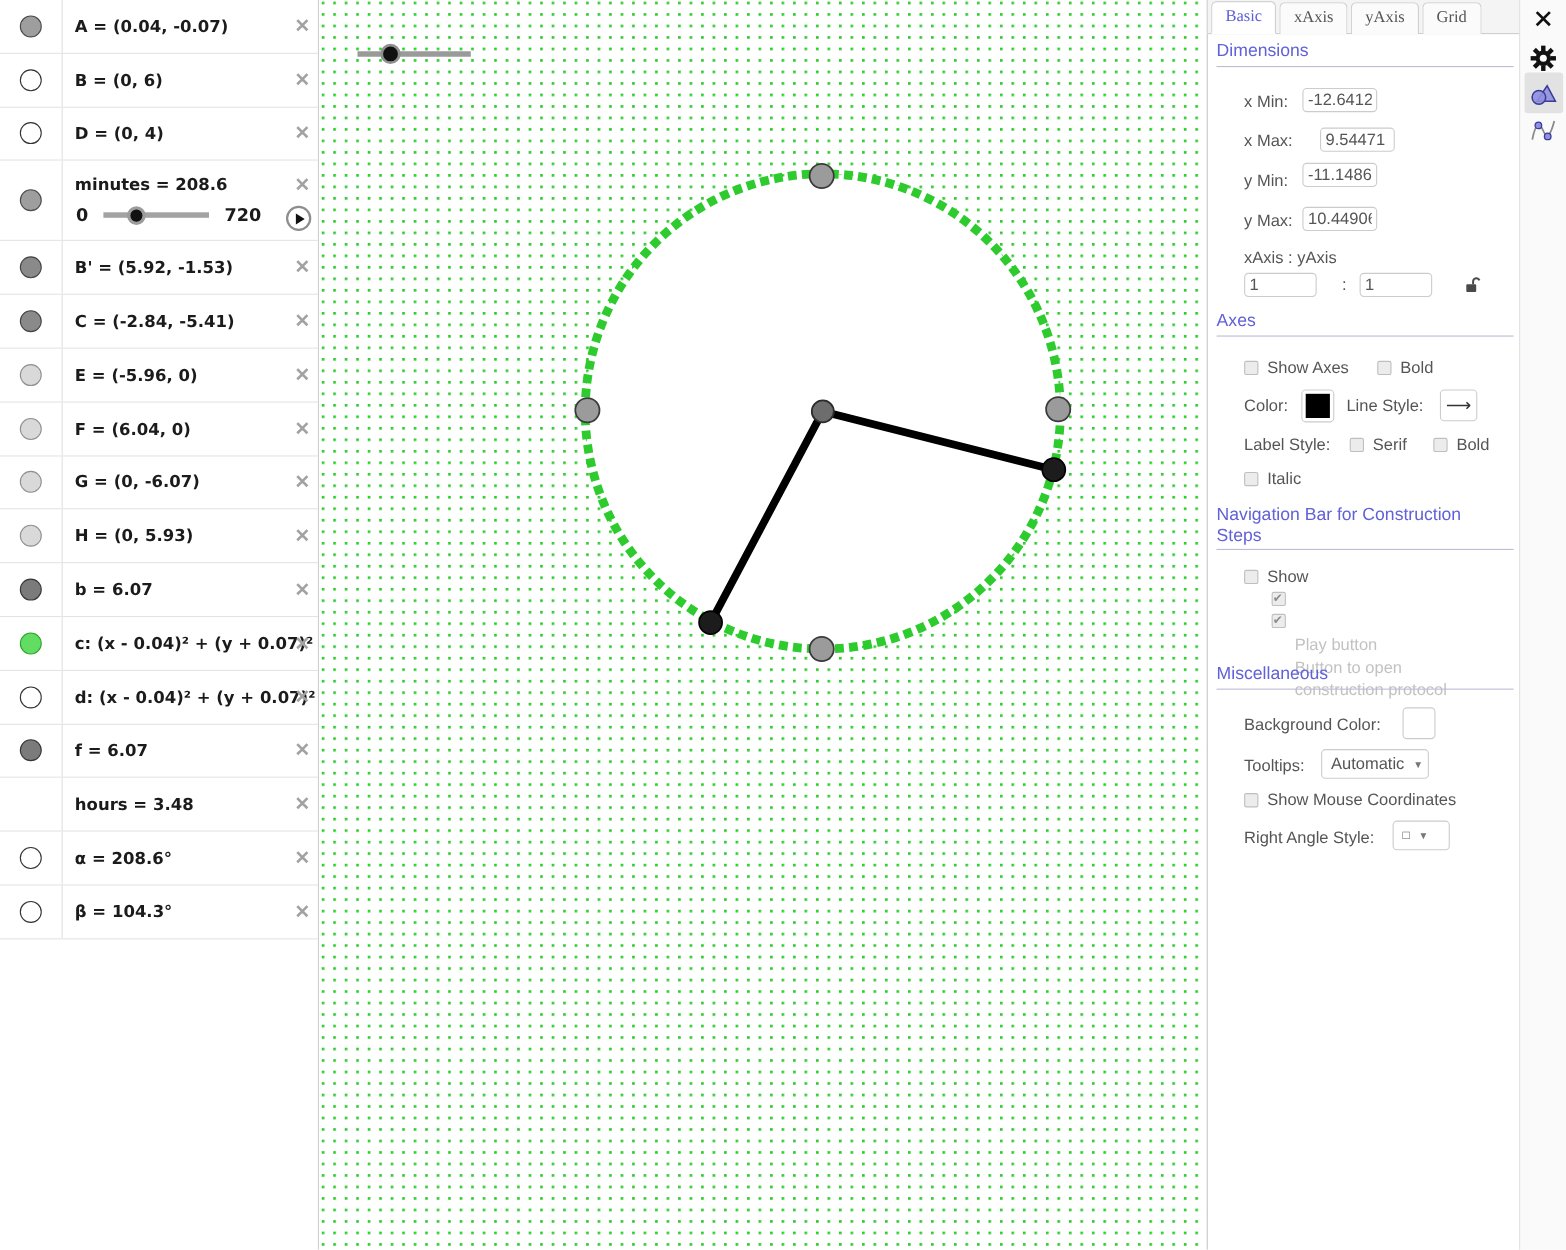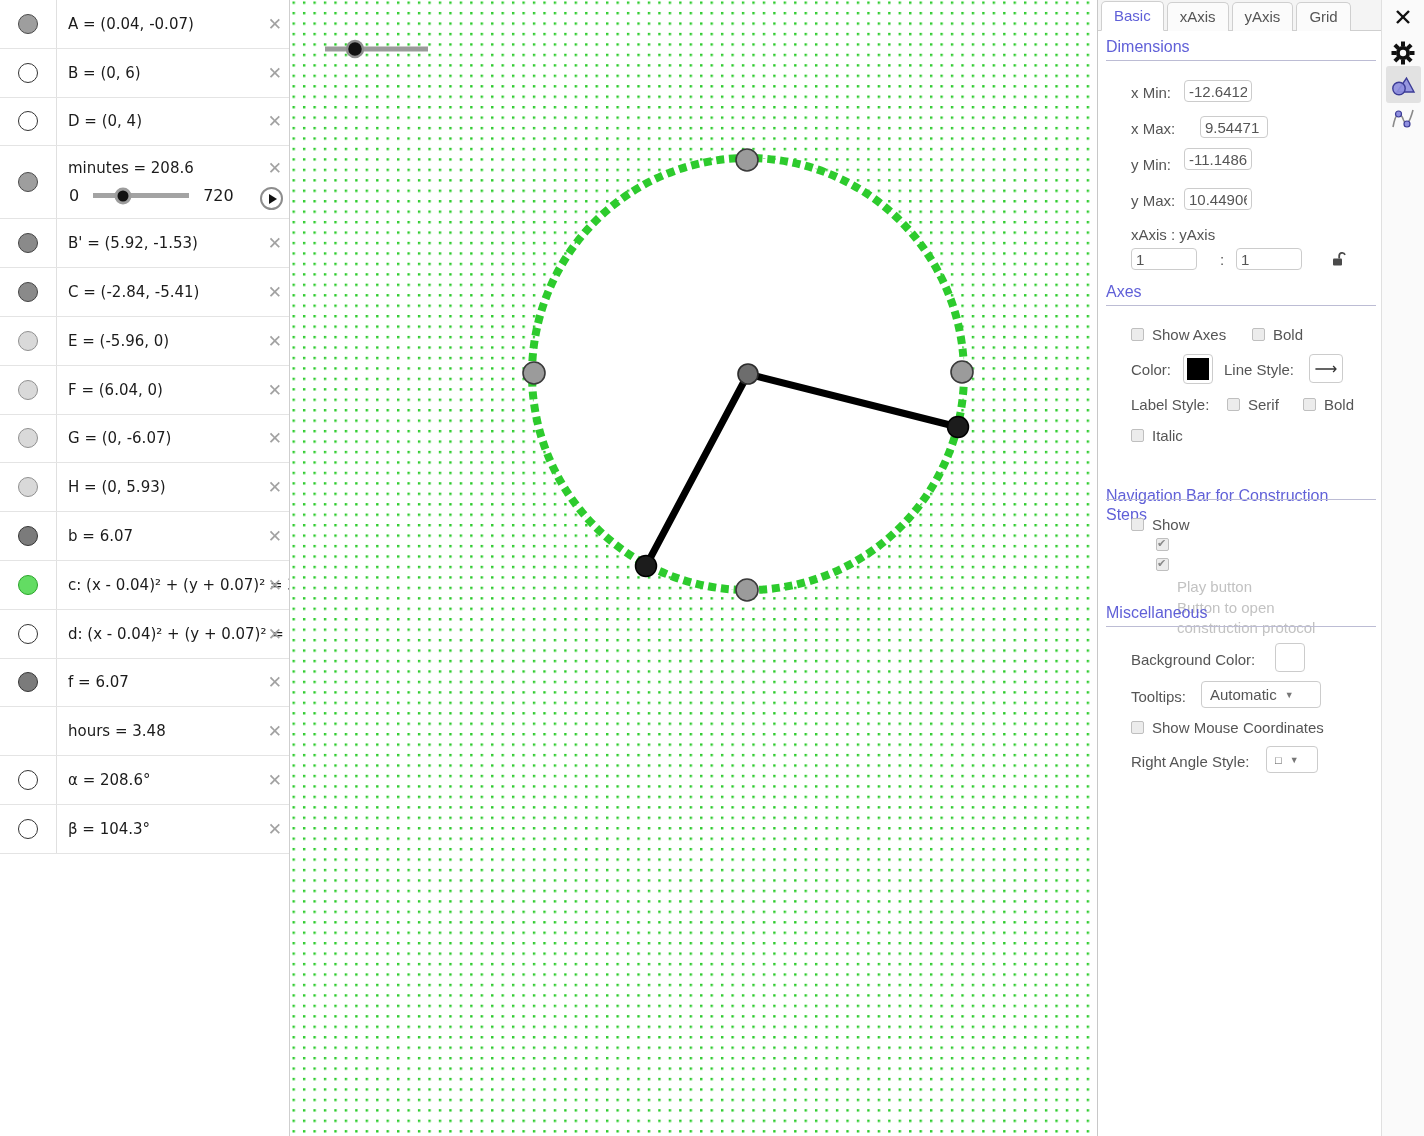--- a/index.html
+++ b/index.html
@@ -19,21 +19,21 @@
   .alg-row { position:relative; display:flex; border-bottom:1px solid #e4e4e4; height:48.8px; }
   .vis-cell { width:57px; border-right:1px solid #e0e0e0; display:flex; align-items:center;
               justify-content:center; flex:none; }
   .vis-circle { width:20px; height:20px; border-radius:50%; display:block; cursor:pointer; }
   .vis-open        { background:#fff;     border:1.6px solid #333; }
   .vis-filled-gray { background:#9e9e9e;  border:1.6px solid #4a4a4a; }
   .vis-filled-dark { background:#8a8a8a;  border:1.6px solid #444; }
   .vis-filled-light{ background:#d9d9d9;  border:1.6px solid #909090; }
   .vis-filled-darker{ background:#7b7b7b; border:1.6px solid #363636; }
   .vis-filled-green{ background:#63dc63;  border:1.6px solid #2aa52a; }
-  .row-content { position:relative; flex:1; display:flex; align-items:center; overflow:hidden; }
+  .row-content { position:relative; flex:1; display:flex; align-items:center; overflow:hidden;font-weight:bold; }
   .row-label { padding-left:11px; font-size:15px; color:#1b1b1b; white-space:nowrap;
                font-family:"DejaVu Sans", sans-serif; }
   .delete-btn { position:absolute; right:7px; top:50%; transform:translateY(-50%);
                 color:#a2a2a2; font-size:17px; line-height:17px; cursor:pointer; }
   
   .alg-row.slider-row { height:73px; }
   .slider-row .row-content { flex-direction:column; align-items:flex-start; justify-content:center; }
   .slider-row .row-label { padding-left:11px; }
   .slider-line { display:flex; align-items:center; margin-top:9px; padding-left:12px; font-size:16px;
                  color:#1b1b1b; font-family:"DejaVu Sans", sans-serif; }
@@ -51,21 +51,21 @@
   
   #graphics { position:absolute; left:290px; top:0; width:807px; height:1136px; background:#fff; }
 
   
   #settings-panel { position:absolute; left:1097px; top:0; width:284px; height:1136px;
                     background:#fff; border-left:1px solid #c8c8c8; font-size:15px; color:#555; }
   #tabbar { position:absolute; left:0; top:0; width:284px; height:31px; background:#f4f4f4;
             border-bottom:1px solid #cfcfcf; display:flex; align-items:flex-end; padding-left:3px; }
   .tab { border:1px solid #cfcfcf; border-bottom:none; border-radius:5px 5px 0 0; background:#fbfbfb;
          padding:5px 12px 6px 12px; margin-right:3px; font-size:15px; color:#555; cursor:pointer;
-         position:relative; top:1px; }
+         position:relative; top:1px;font-family:Liberation Serif, serif; }
   .tab.active { background:#fff; color:#5f5fd8; border-bottom:1px solid #fff; }
   .section-heading { position:absolute; left:8px; font-size:16px; color:#6060d8; }
   .section-rule { position:absolute; left:8px; width:270px; border-bottom:1px solid #bcbcd4; }
   .lbl { position:absolute; color:#555; }
   .txtin { position:absolute; width:68px; height:22px; border:1px solid #ccc; border-radius:4px;
            font-family:"Liberation Sans", sans-serif; font-size:15px; color:#555; padding:0 4px;
            background:#fff; overflow:hidden; }
   .cb { position:absolute; width:13px; height:13px; border:1px solid #bfbfbf; border-radius:2px;
         background:#ececec; cursor:pointer; }
   .cb.checked::after { content:"✔"; position:absolute; left:0; top:-2px; font-size:11px; color:#8a8a8a; }
@@ -331,40 +331,40 @@
 
   <div class="lbl" style="left:33px; top:396px">Label Style:</div>
   <span class="cb" style="left:129px; top:398px"></span>
   <div class="lbl" style="left:150px; top:396px">Serif</div>
   <span class="cb" style="left:205px; top:398px"></span>
   <div class="lbl" style="left:226px; top:396px">Bold</div>
 
   <span class="cb" style="left:33px; top:429px"></span>
   <div class="lbl" style="left:54px; top:427px">Italic</div>
 
-  <div class="section-heading" style="top:486px; width:248px; line-height:19px">Navigation Bar for Construction Steps</div>
+  <div class="section-heading" style="top:459px; width:248px; line-height:19px">Navigation Bar for Construction Steps</div>
   <div class="section-rule" style="top:499px"></div>
 
   <span class="cb" style="left:33px; top:518px"></span>
   <div class="lbl" style="left:54px; top:516px">Show</div>
   <span class="cb checked" style="left:58px; top:538px"></span>
   <div class="lbl disabled" style="left:79px; top:536px">Play button</div>
   <span class="cb checked" style="left:58px; top:558px"></span>
   <div class="lbl disabled" style="left:79px; top:556px; width:160px; line-height:20px">Button to open construction protocol</div>
 
   <div class="section-heading" style="top:604px">Miscellaneous</div>
   <div class="section-rule" style="top:626px"></div>
 
   <div class="lbl" style="left:33px; top:651px">Background Color:</div>
   <div class="swatch" style="left:177px; top:643px; width:30px; height:29px">
     <div class="fillbox" style="background:#fff"></div>
   </div>
 
   <div class="lbl" style="left:33px; top:688px">Tooltips:</div>
-  <div class="ddown" style="left:103px; top:681px; width:120px">
+  <div class="ddown" style="left:103px; top:681px; width:98px">
     <span>Automatic</span>
     <span class="caret">▼</span>
   </div>
 
   <span class="cb" style="left:33px; top:721px"></span>
   <div class="lbl" style="left:54px; top:719px">Show Mouse Coordinates</div>
 
   <div class="lbl" style="left:33px; top:753px">Right Angle Style:</div>
   <div class="ddown" style="left:168px; top:746px; width:52px; font-size:11px">
     <span>□</span>

